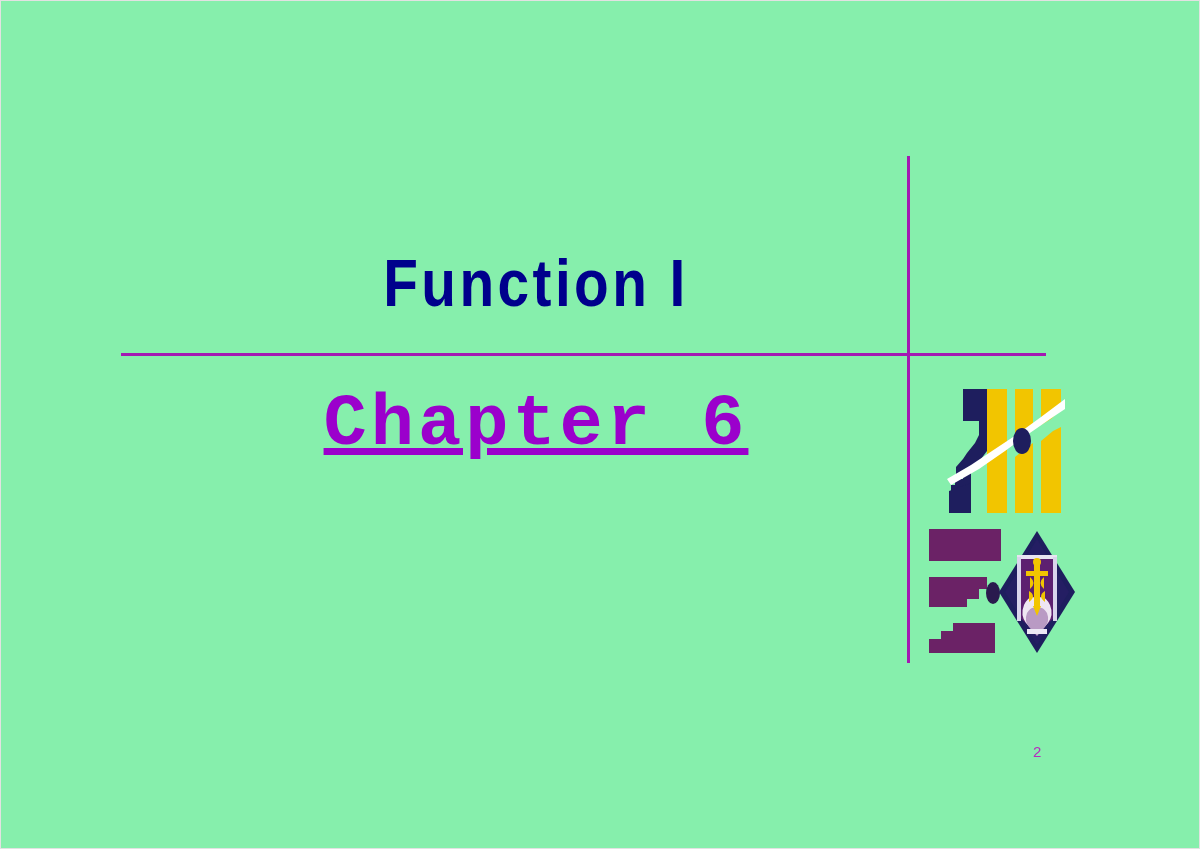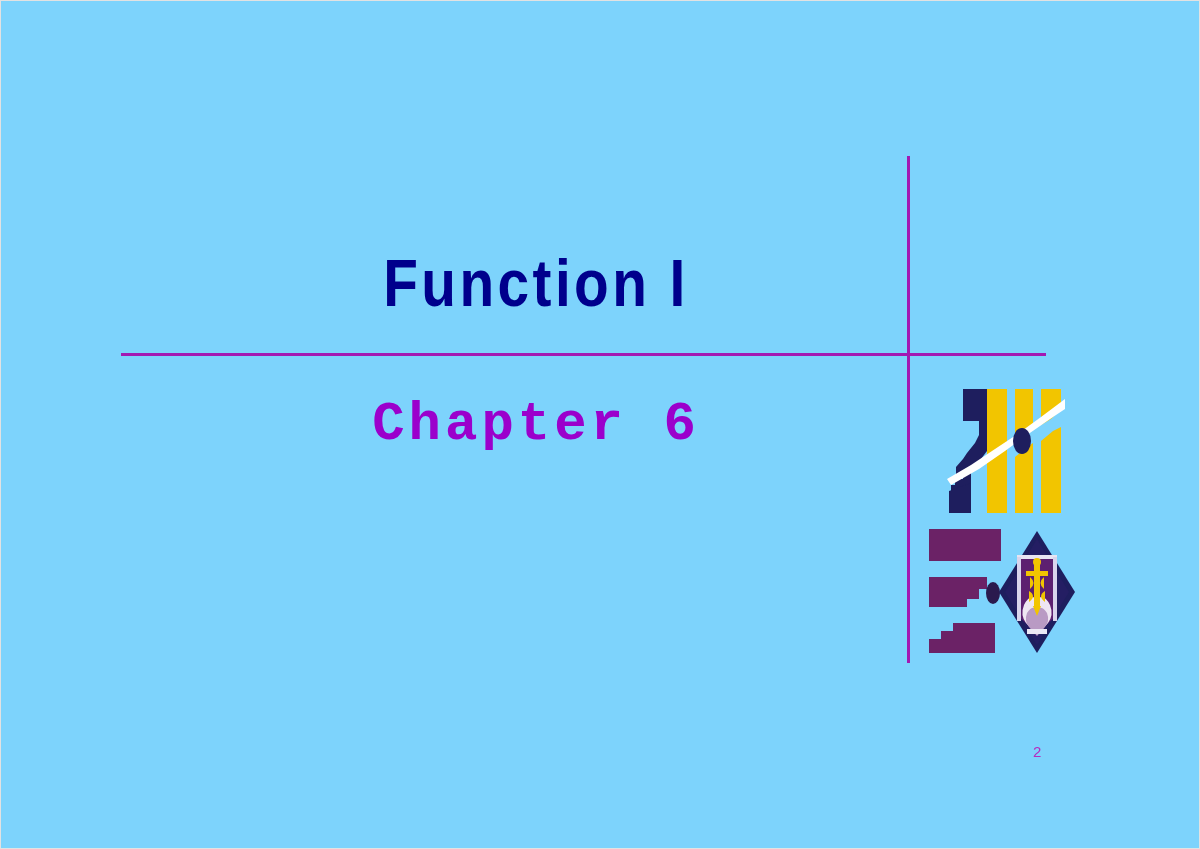--- a/index.html
+++ b/index.html
@@ -7,21 +7,21 @@
     padding: 0;
     background: #ffffff;
   }
   body {
     font-family: "Liberation Sans", sans-serif;
   }
   .slide {
     position: relative;
     width: 1200px;
     height: 849px;
-    background: #7dd3fc;
+    background: #86efac;
     box-sizing: border-box;
     border: 1px solid #e2e2e2;
     overflow: hidden;
   }
 
   
   .vrule {
     position: absolute;
     left: 906px;
     top: 155px;
@@ -58,25 +58,26 @@
 
   
   .subtitle {
     position: absolute;
     left: 180px;
     top: 393px;
     width: 710px;
     text-align: center;
     font-family: "Liberation Mono", "DejaVu Sans Mono", monospace;
     font-weight: bold;
-    font-size: 54px;
+    font-size: 72px;
     line-height: 62px;
     letter-spacing: 4px;
     color: #9b00cc;
     white-space: nowrap;
+    text-decoration: underline;
   }
 
   
   .logo {
     position: absolute;
     left: 922px;
     top: 380px;
     width: 162px;
     height: 272px;
   }

